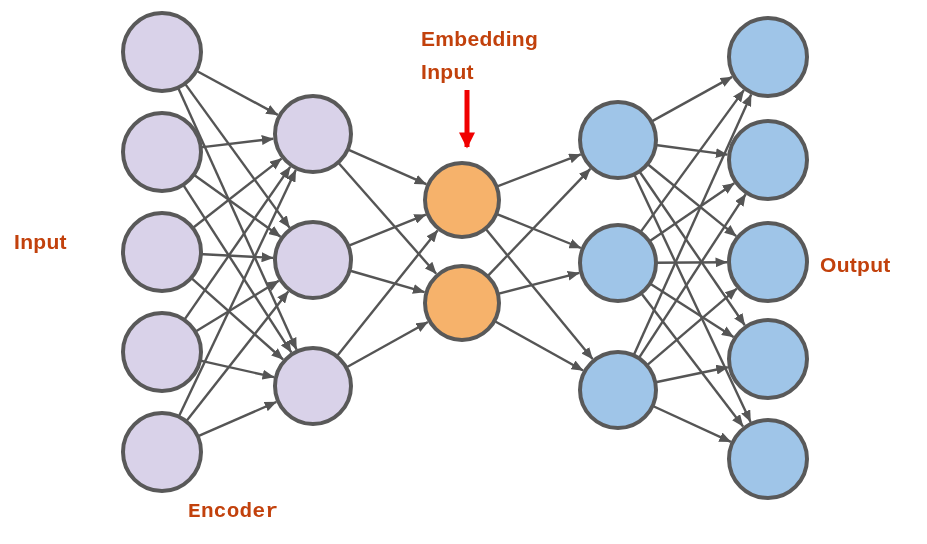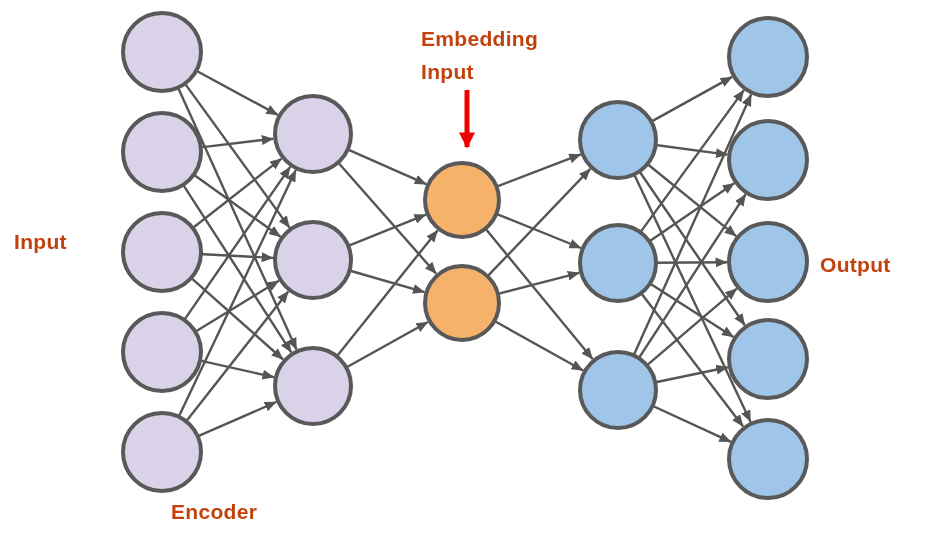--- a/index.html
+++ b/index.html
@@ -26,21 +26,21 @@
     font-weight: 600;
     color: #c2410c;
     letter-spacing: 0.3px;
     white-space: nowrap;
     text-shadow:
       -2px -2px 0 #fff, 2px -2px 0 #fff, -2px 2px 0 #fff, 2px 2px 0 #fff,
       -2px 0 0 #fff, 2px 0 0 #fff, 0 -2px 0 #fff, 0 2px 0 #fff;
   }
   .lbl-input    { left: 14px;  top: 230px; }
   .lbl-output   { left: 820px; top: 229px; margin-top: 24px; }
-  .lbl-encoder  { left: 171px; top: 500px; }
+  .lbl-encoder  { left: 188px; top: 500px; font-family: Liberation Mono, monospace; }
   .lbl-decoder  { left: 663px; top: 499px; }
   .lbl-embedding { left: 421px; top: 22px; line-height: 33px; }
 </style>
 </head>
 <body>
 
 <div class="stage">
 
   <svg class="diagram" width="927" height="544" viewBox="0 0 927 544">
     <defs>

